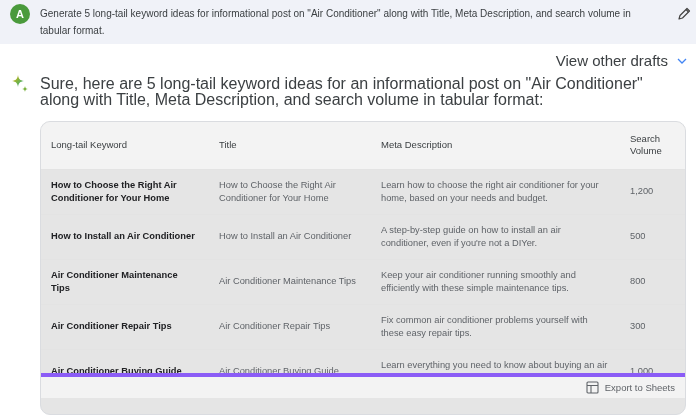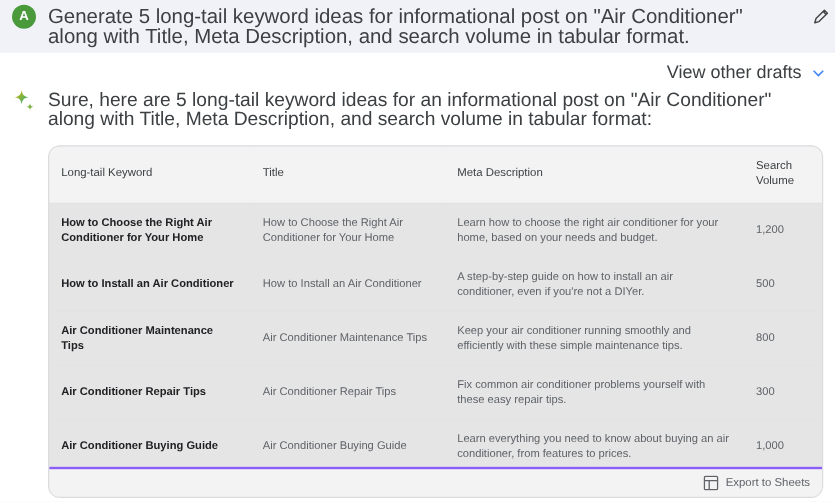--- a/index.html
+++ b/index.html
@@ -10,21 +10,21 @@
     position: absolute; left: 0; top: 0; width: 696px; height: 44px;
     background: #f0f2f8;
   }
   .avatar {
     position: absolute; left: 10px; top: 4px; width: 20px; height: 20px; border-radius: 50%;
     background: #4a9a3c; color: #fff; font-size: 11px; font-weight: bold;
     display: flex; align-items: center; justify-content: center;
   }
   .prompt-text {
     position: absolute; left: 40px; top: 5px; width: 600px;
-    font-size: 17px; line-height: 17px; color: #3c4043;
+    font-size: 10px; line-height: 17px; color: #3c4043;
   }
   .edit-icon { position: absolute; left: 676px; top: 6px; width: 16px; height: 16px; }
 
   .drafts {
     position: absolute; right: 8px; top: 52px; display: flex; align-items: center; gap: 8px;
     font-size: 15px; color: #3c4043;
   }
   .drafts .chev { width: 12px; height: 12px; }
 
   .spark { position: absolute; left: 10px; top: 74px; width: 20px; height: 20px; }
@@ -46,22 +46,22 @@
   td {
     font-size: 9.3px; line-height: 13px; color: #5f6368; padding: 0 10px; vertical-align: middle;
     border-top: 1px solid #e3e3e3;
   }
   tbody tr { height: 45px; }
   td.kw { color: #202124; font-weight: bold; font-size: 9.3px; }
   td.vol { color: #5f6368; }
   col.c1 { width: 168px; } col.c2 { width: 162px; } col.c3 { width: 249px; } col.c4 { width: 67px; }
 
   .table-footer {
-    position: absolute; left: 0; bottom: 0; width: 100%; height: 25px;
-    background: #f3f3f3; border-top: 2px solid #8b5cf6;
+    position: absolute; left: 0; bottom: 16px; width: 100%; height: 25px;
+    background: #f3f3f3; border-top: 4px solid #8b5cf6;
     display: flex; align-items: center; justify-content: flex-end; padding-right: 10px; gap: 6px;
     font-size: 9.5px; color: #5f6368;
   }
   .sheet-icon { width: 13px; height: 13px; }
 </style>
 </head>
 <body>
 
 <div class="prompt-bar">
   <div class="avatar">A</div>

